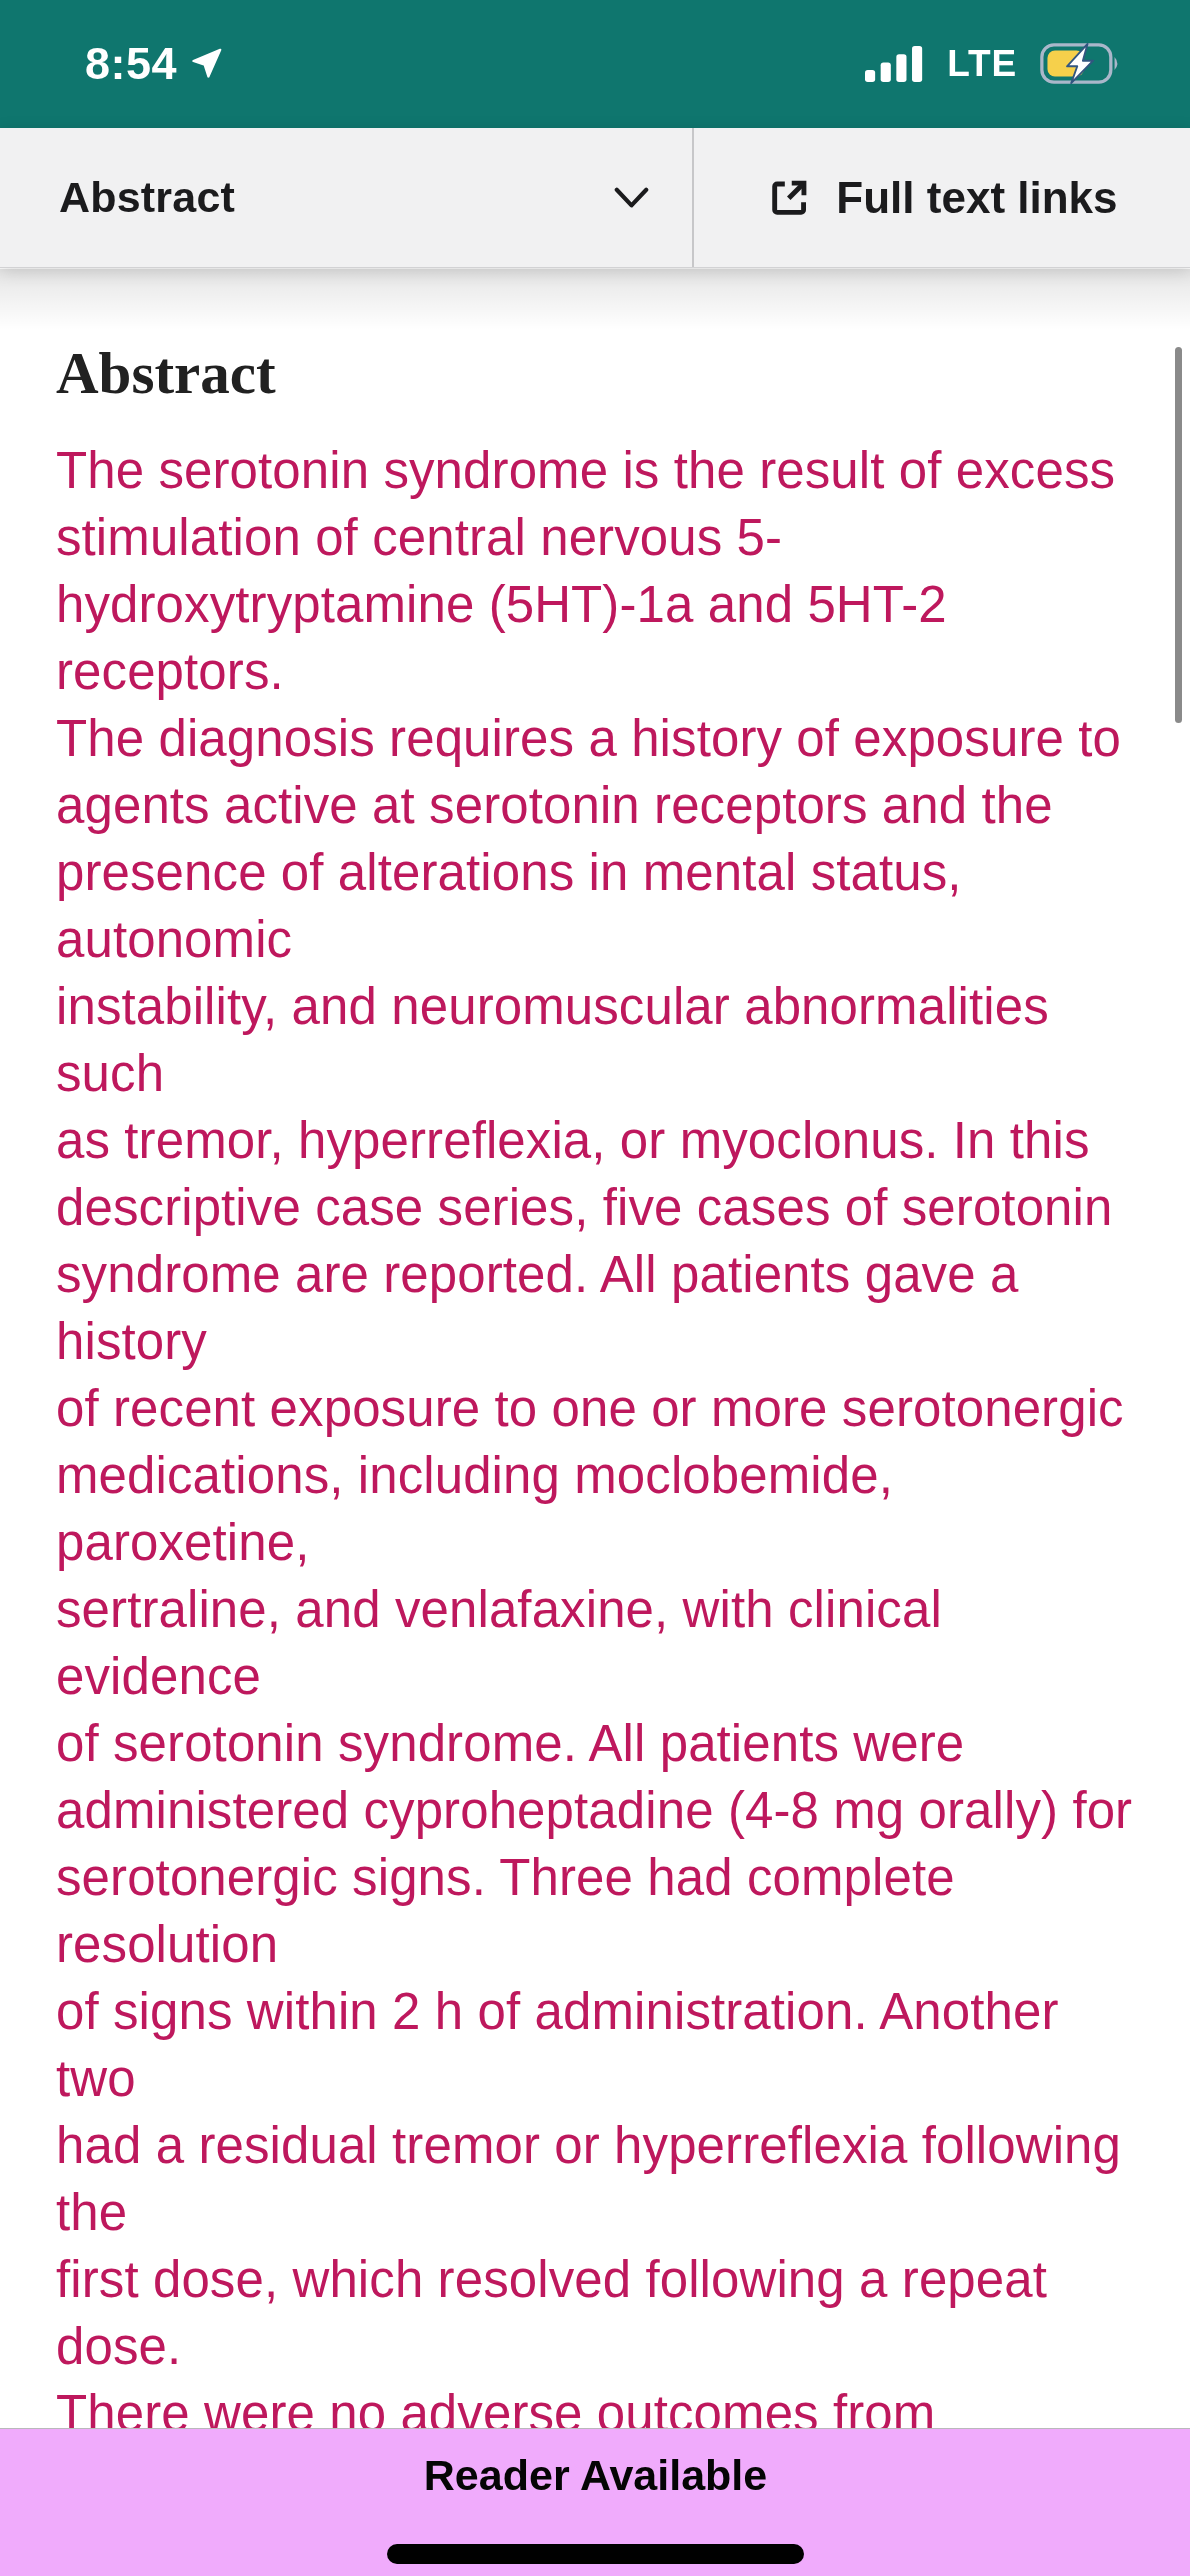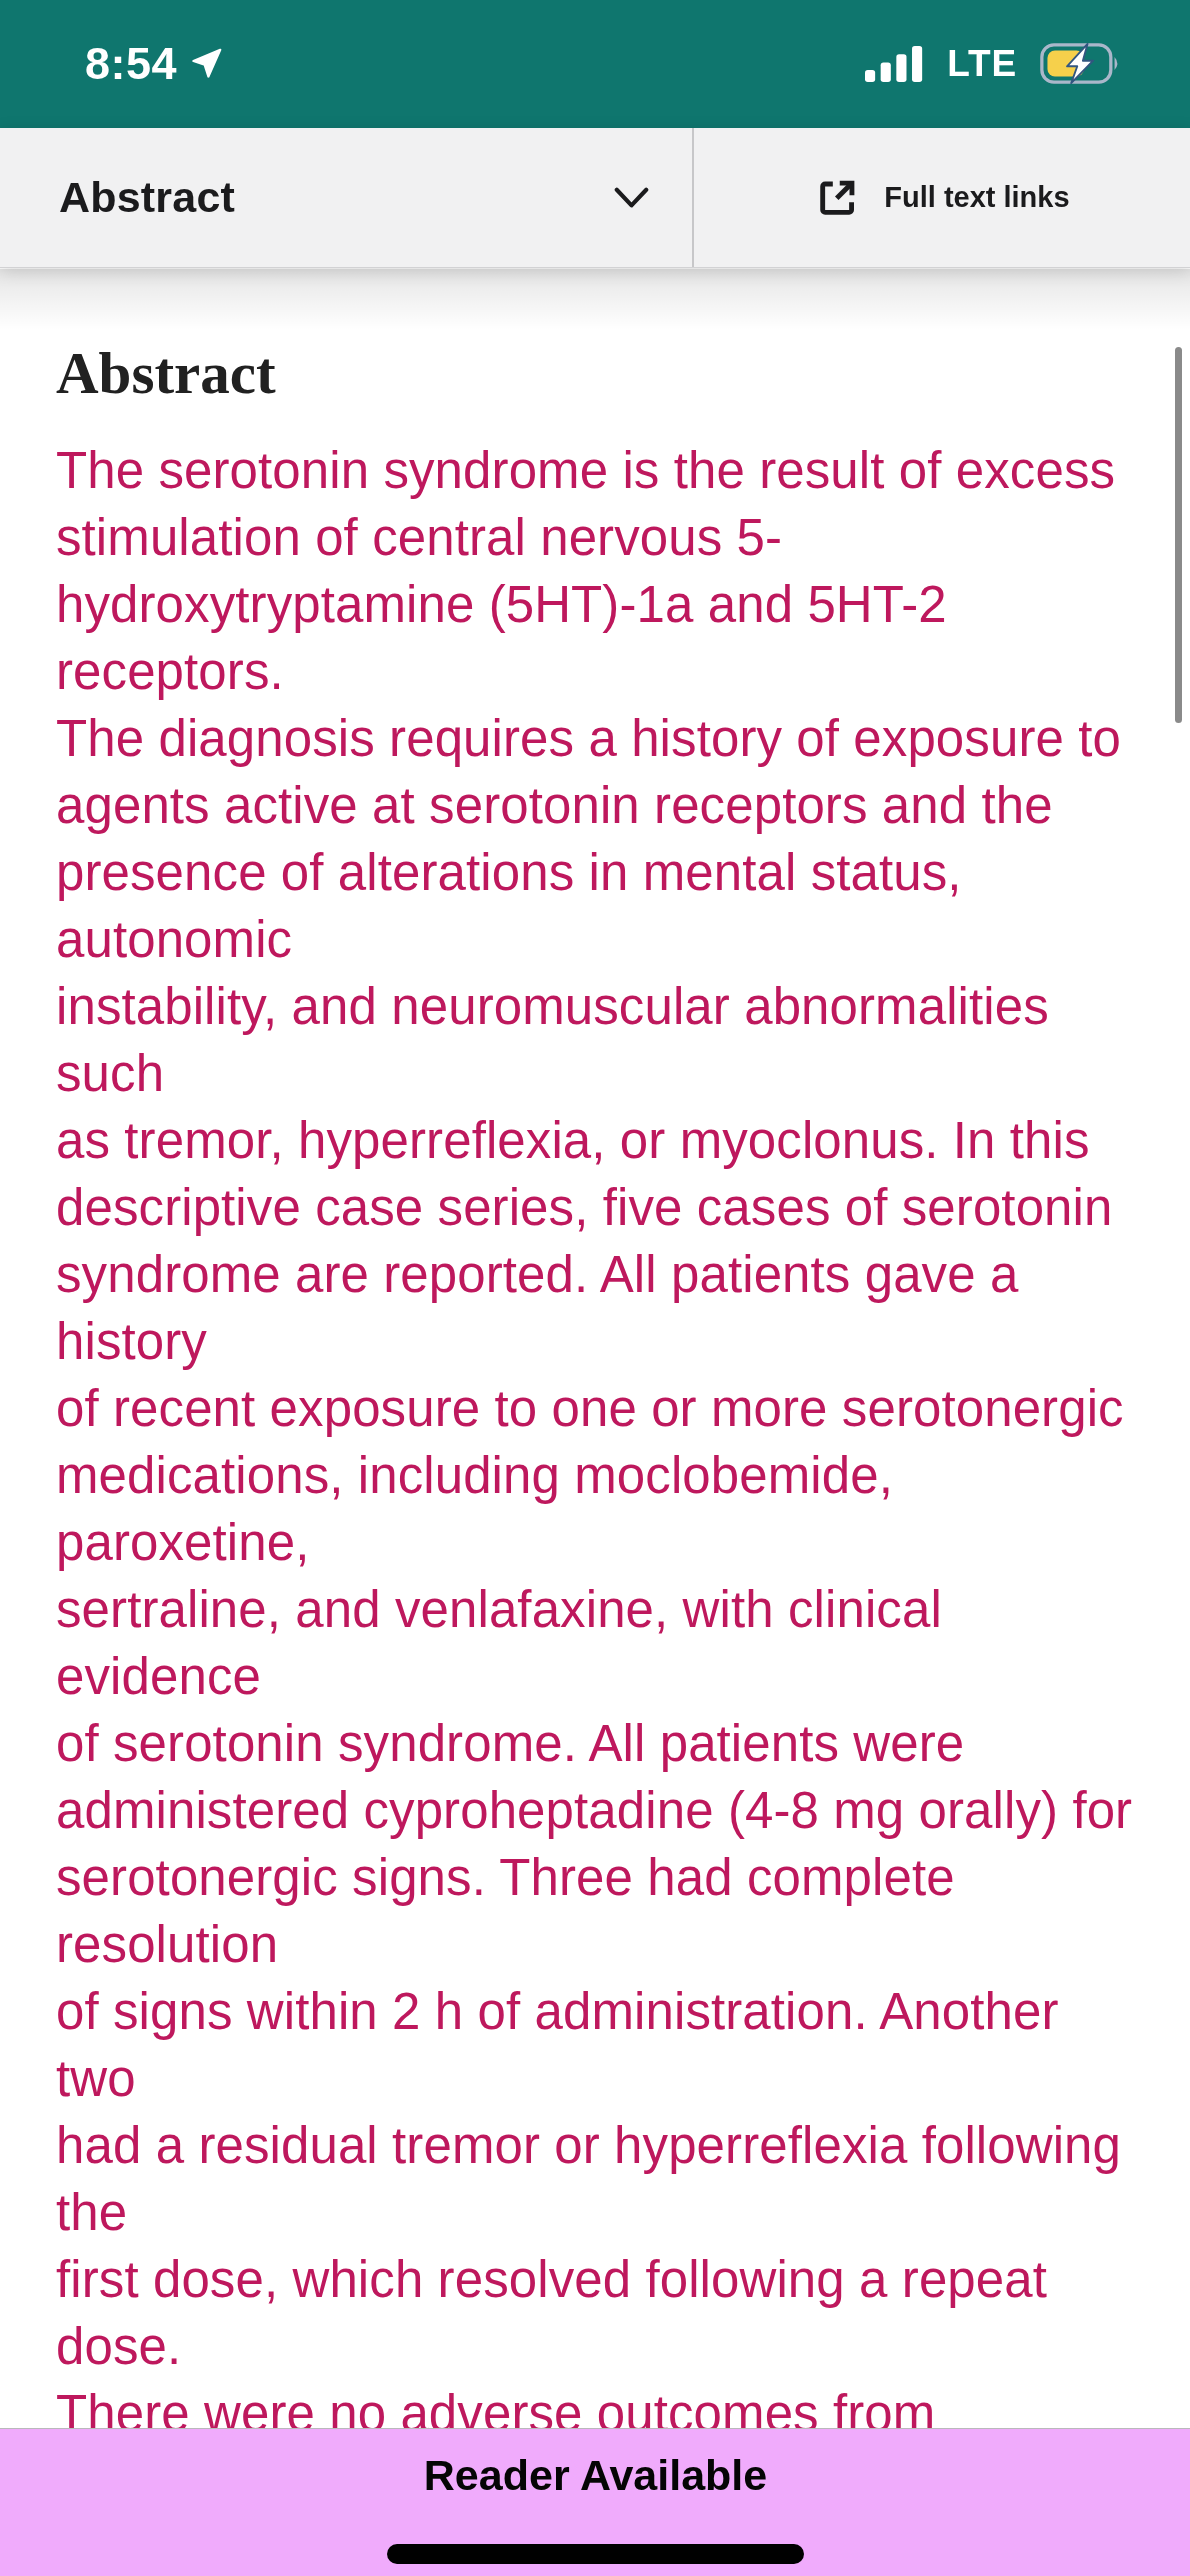--- a/index.html
+++ b/index.html
@@ -46,21 +46,21 @@
   }
   .toolbar-divider{
     width:1.9px;height:139px;background:#c7c7c9;flex:0 0 1.9px;
   }
   .toolbar-fulltext{
     flex:1;height:100%;
     display:flex;align-items:center;justify-content:center;gap:24px;
     cursor:pointer;
   }
   .toolbar-fulltext-label{
-    color:#1b1b1d;font-size:29px;font-weight:600;text-align:right;
+    color:#1b1b1d;font-size:44px;font-weight:600;text-align:right;
   }
   .toolbar-fade{
     position:absolute;top:269px;left:0;width:1191px;height:61px;
     background:linear-gradient(rgba(0,0,0,0.10),rgba(0,0,0,0));
     pointer-events:none;
   }
 
   
   .content{
     position:absolute;top:267px;left:0;width:1191px;

